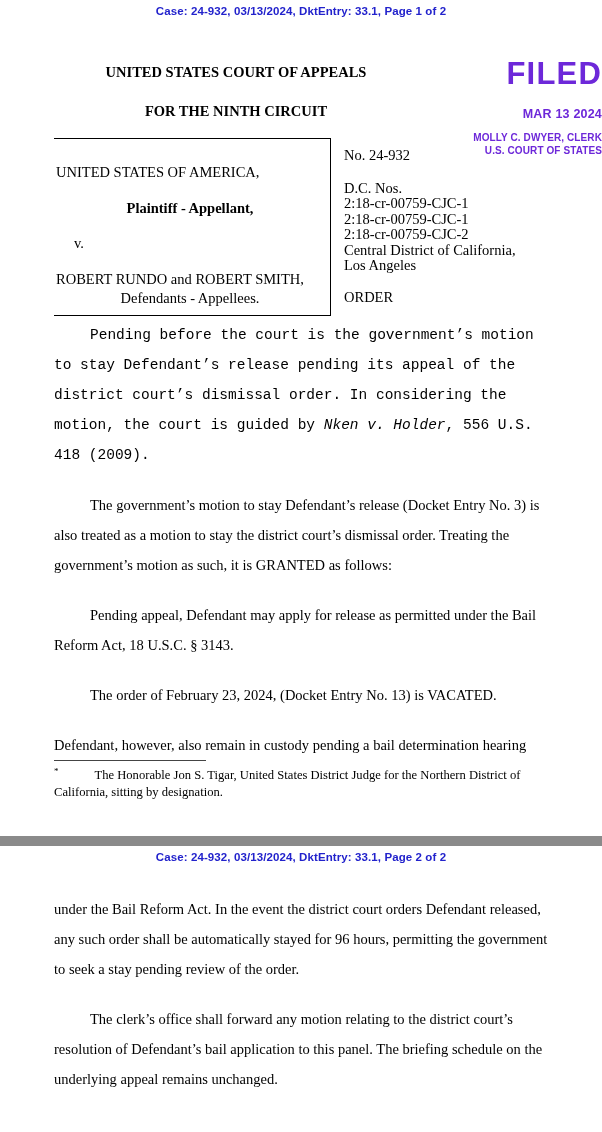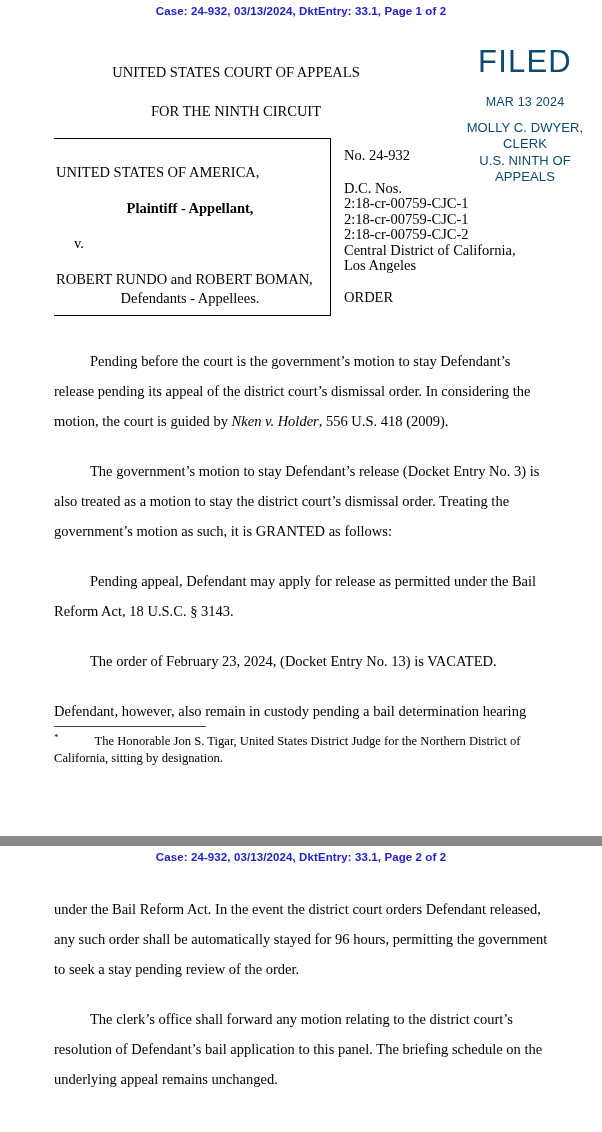--- a/index.html
+++ b/index.html
@@ -40,51 +40,52 @@
   .page-separator {
     width: 100%;
     height: 10px;
     background: #8a8a8a;
   }
 
   
   .heading-block {
     position: relative;
     height: 110px;
+    font-weight: bold;
   }
   .court-title {
     text-align: center;
     font-size: 14.5px;
     padding-right: 130px;
   }
   .court-line-1 { padding-top: 42px; }
   .court-line-2 { padding-top: 22px; }
 
   
   .filed-stamp {
     position: absolute;
-    top: 24px;
+    top: 36px;
     left: 448px;
     width: 154px;
-    text-align: center;
+    text-align: right;
     font-family: "Liberation Sans", "DejaVu Sans", sans-serif;
-    color: #0c4a6e;
+    color: #6d28d9;
   }
   .filed-word {
     font-size: 31px;
     letter-spacing: 1.2px;
     line-height: 1;
   }
   .filed-date {
     font-size: 12.5px;
     margin-top: 18px;
     letter-spacing: 0.2px;
   }
   .filed-clerk {
-    font-size: 13px;
+    font-size: 10px;
     margin-top: 11px;
     line-height: 1.25;
     letter-spacing: 0.1px;
   }
 
   
   .caption {
     position: relative;
     margin: 6px 0 0 54px;
     width: 276px;
@@ -126,21 +127,21 @@
   }
   .before-line {
     margin-top: 24px;
     line-height: 1.0;
   }
   .para {
     margin-top: 20px;
     line-height: 2.07;
     text-align: left;
   }
-  .para.first-body { margin-top: 30px; }
+  .para.first-body { margin-top: 4px; font-family: Liberation Mono, monospace; }
   .indent { display: inline-block; width: 36px; }
   .cite { font-style: italic; }
   .sup-ast {
     font-size: 10px;
     vertical-align: super;
     line-height: 0;
   }
 
   
   .footnote-wrap {
@@ -176,31 +177,31 @@
 
   <div class="heading-block">
     <div class="court-title court-line-1">UNITED STATES COURT OF APPEALS</div>
     <div class="court-title court-line-2">FOR THE NINTH CIRCUIT</div>
 
     <div class="filed-stamp">
       <div class="filed-word">FILED</div>
       <div class="filed-date">MAR 13 2024</div>
       <div class="filed-clerk">
         <div>MOLLY C. DWYER, CLERK</div>
-        <div>U.S. NINTH OF APPEALS</div>
+        <div>U.S. COURT OF STATES</div>
       </div>
     </div>
   </div>
 
   <div class="caption">
     <div class="caption-left">
       <div class="cap-row">UNITED STATES OF AMERICA,</div>
       <div class="cap-row cap-plaintiff">Plaintiff - Appellant,</div>
       <div class="cap-row cap-v">v.</div>
-      <div class="cap-row cap-defendants">ROBERT RUNDO and ROBERT BOMAN,</div>
+      <div class="cap-row cap-defendants">ROBERT RUNDO and ROBERT SMITH,</div>
       <div class="cap-row cap-appellees">Defendants - Appellees.</div>
     </div>
 
     <div class="caption-right">
       <div>No. 24-932</div>
       <div class="cap-docket-label">D.C. Nos.</div>
       <div class="cap-dc-num">2:18-cr-00759-CJC-1</div>
       <div class="cap-dc-num">2:18-cr-00759-CJC-1</div>
       <div class="cap-dc-num">2:18-cr-00759-CJC-2</div>
       <div class="cap-district">Central District of California,</div>

